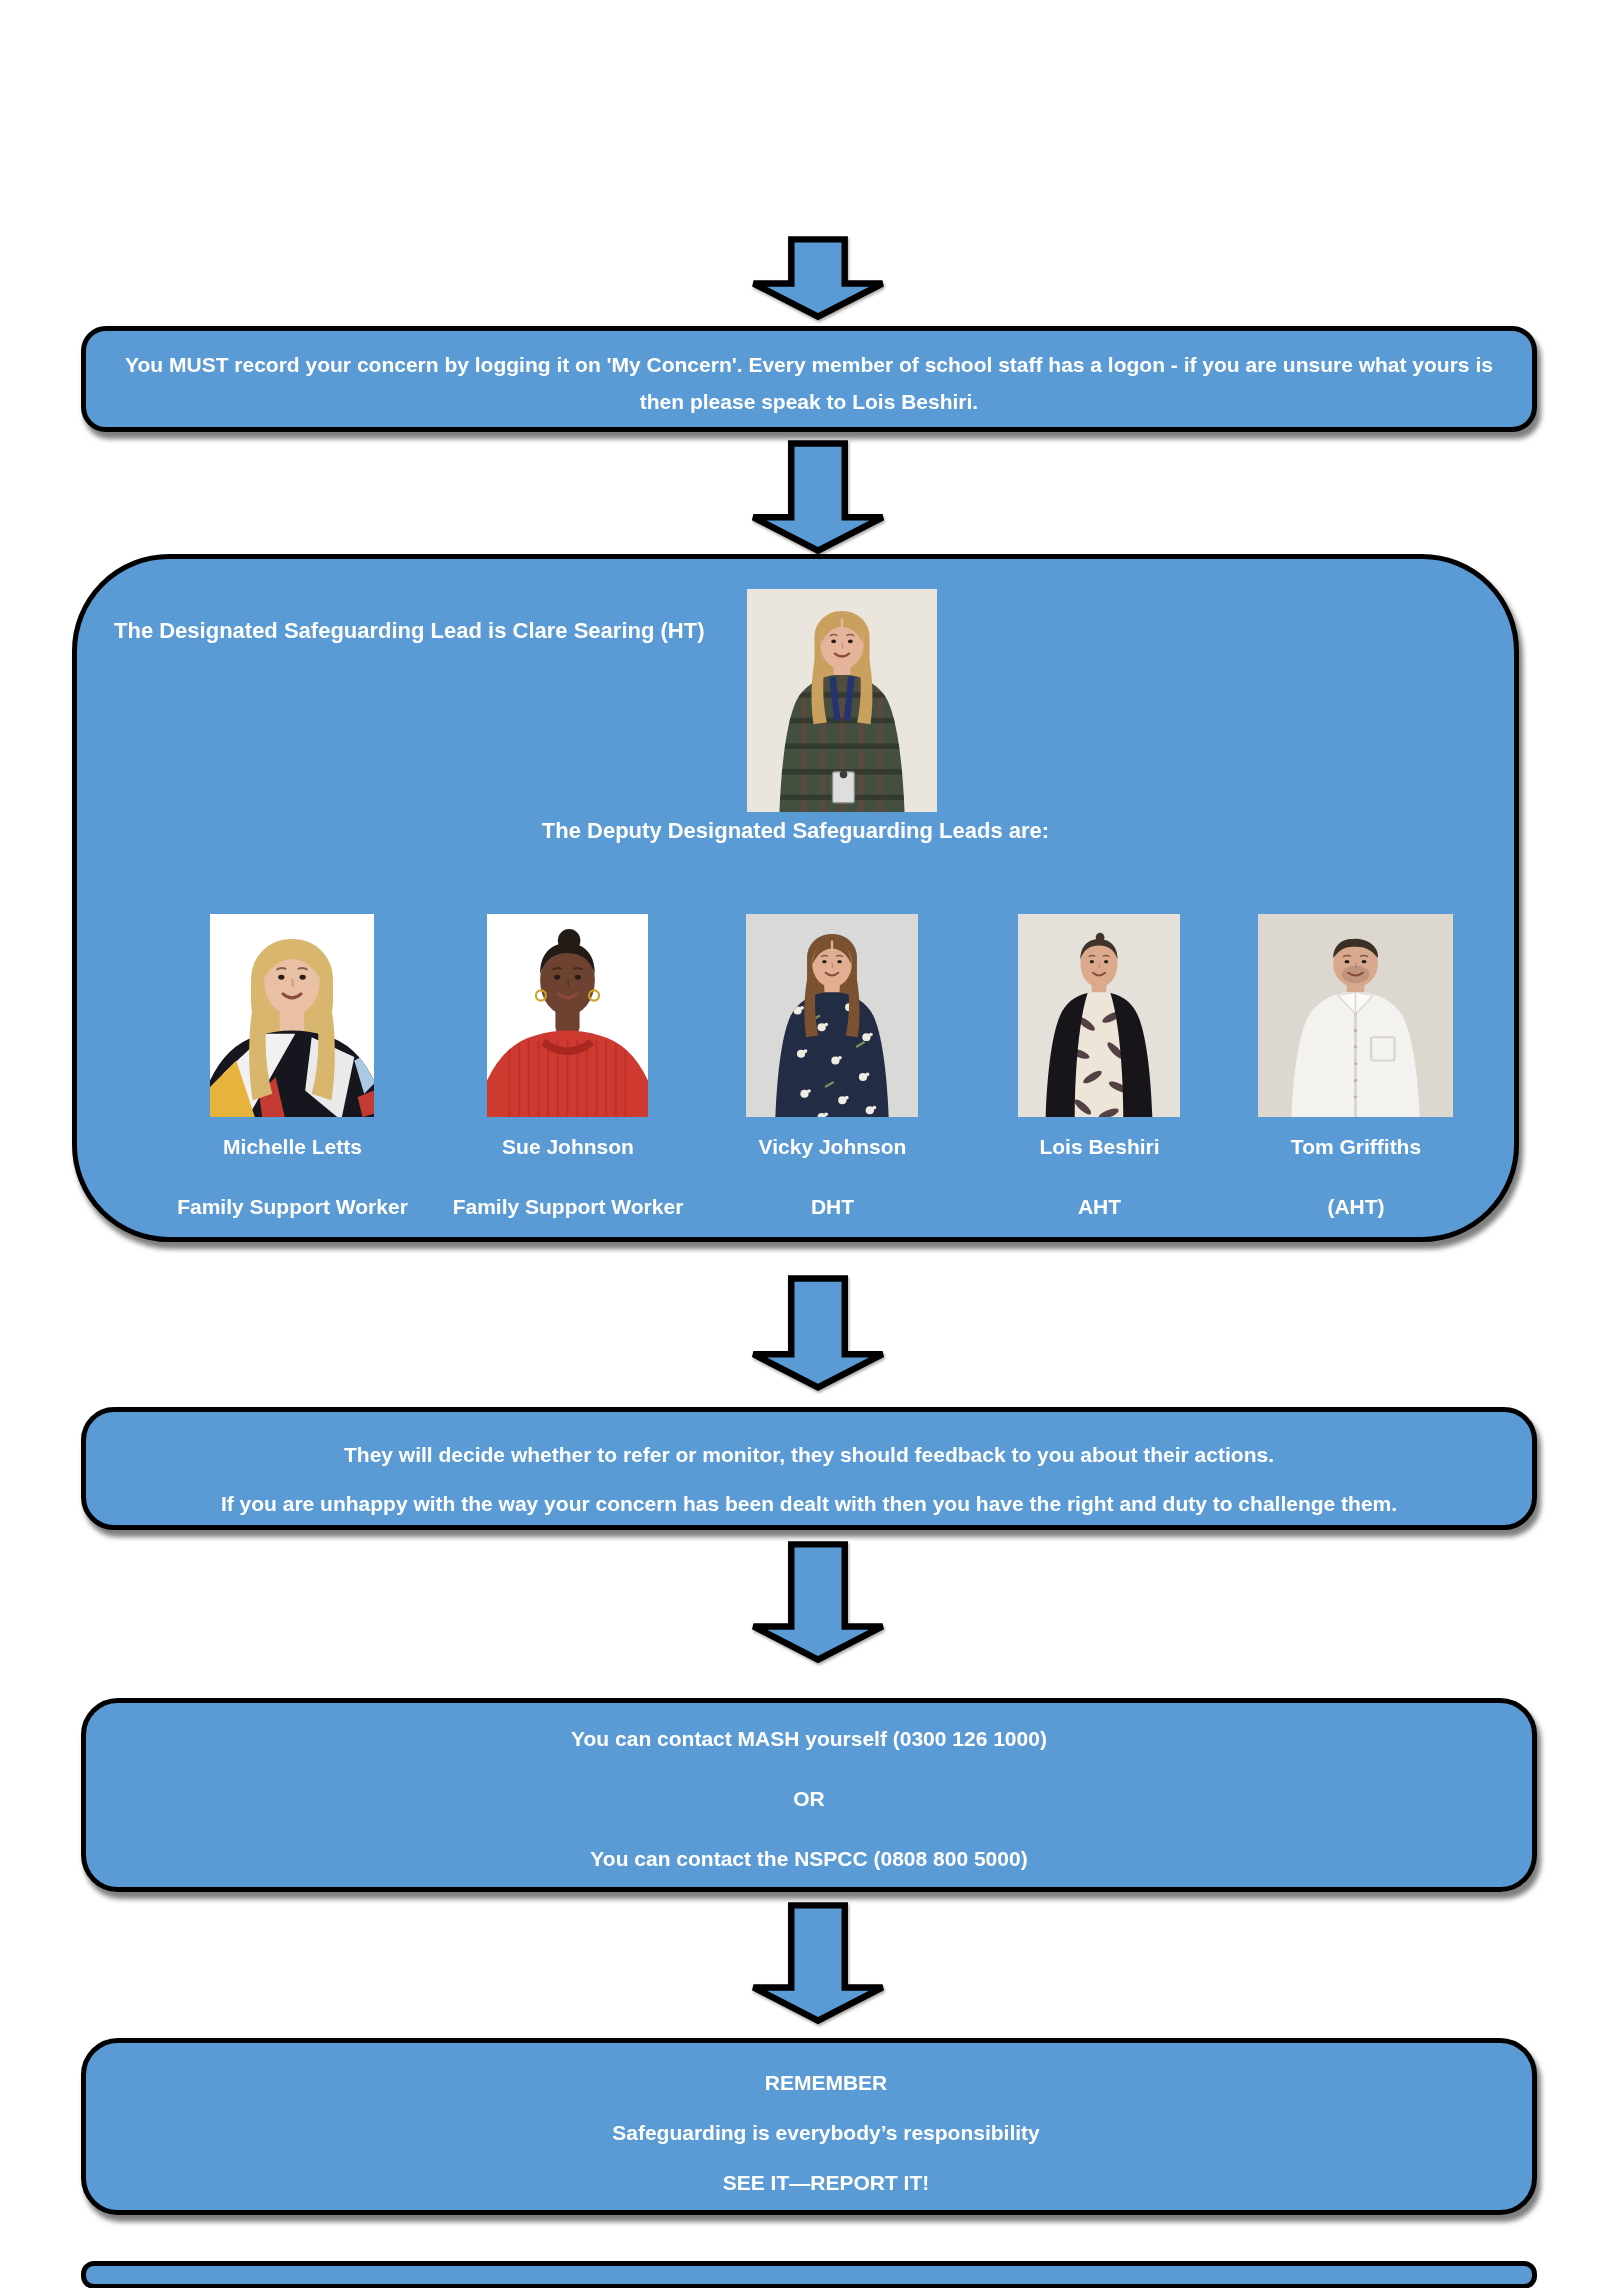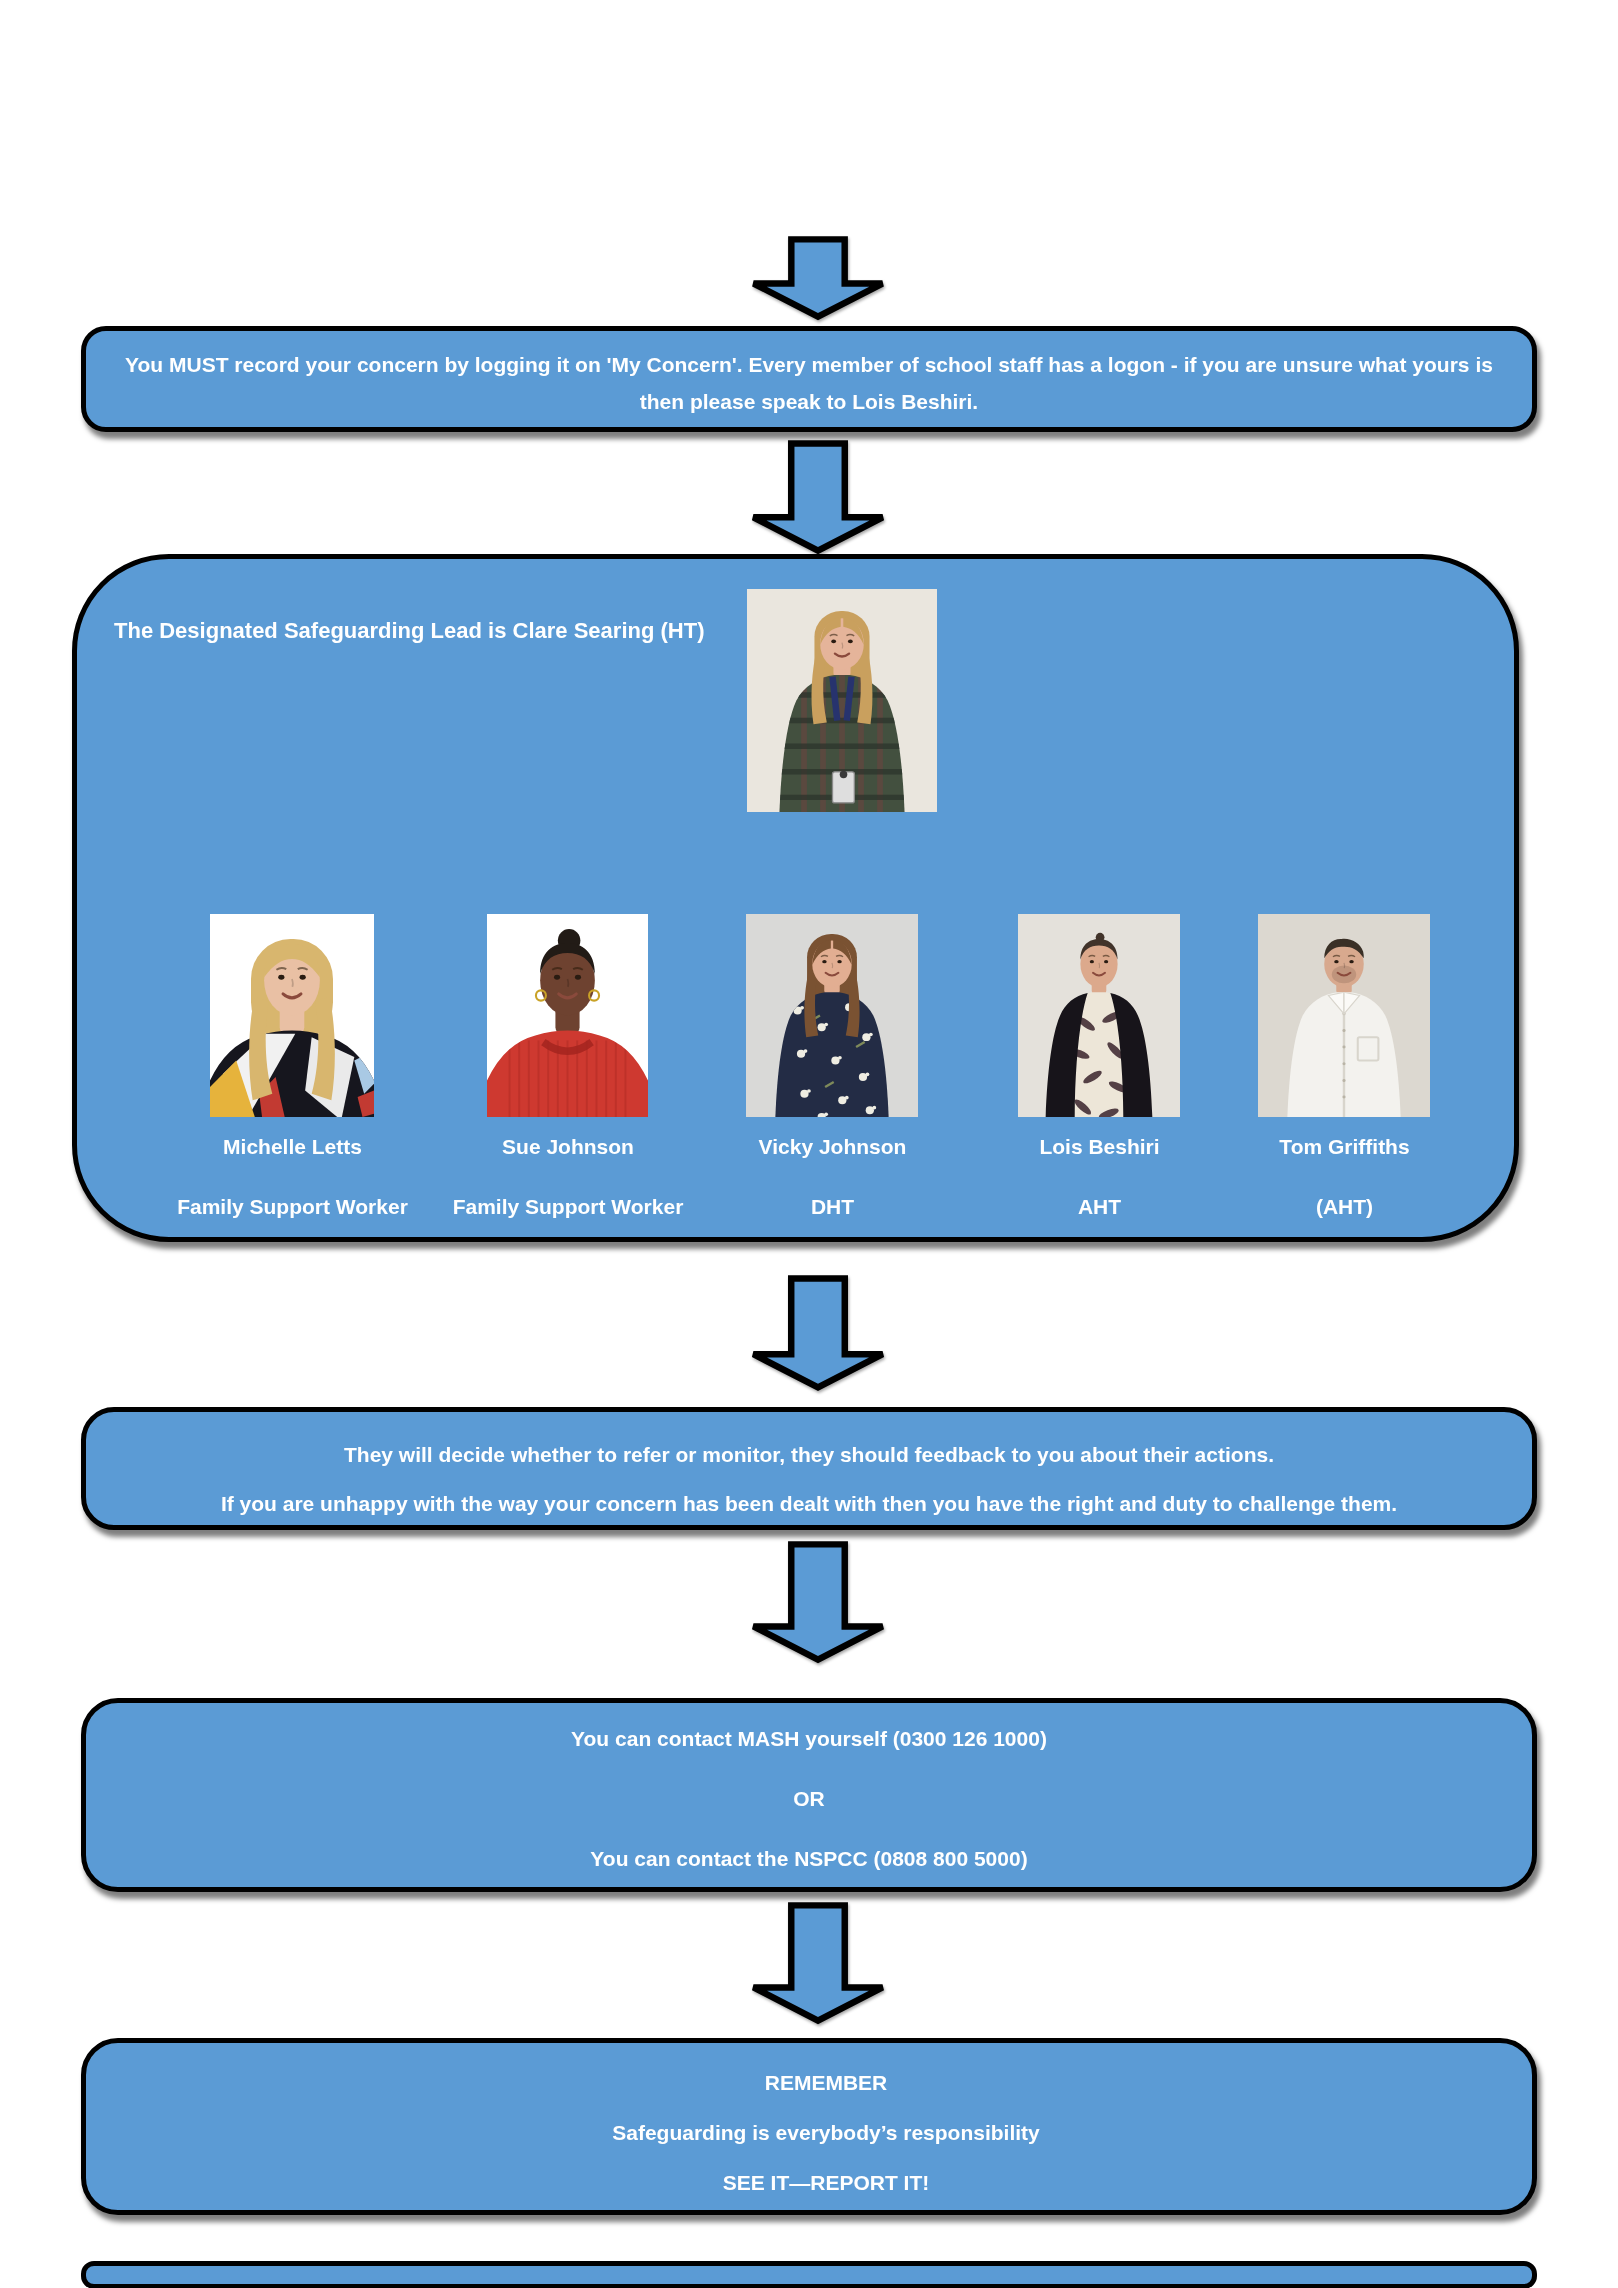--- a/index.html
+++ b/index.html
@@ -90,20 +90,21 @@
             <ellipse cx="-6.5" cy="-2" rx="1.9" ry="1.5" fill="#2A1C12"></ellipse>
             <ellipse cx="6.5" cy="-2" rx="1.9" ry="1.5" fill="#2A1C12"></ellipse>
             <path d="M-9.5,-6.5 Q-6.5,-8.5 -3.5,-6.8" stroke="rgba(40,25,10,0.55)" stroke-width="1.2" fill="none"></path>
             <path d="M3.5,-6.8 Q6.5,-8.5 9.5,-6.5" stroke="rgba(40,25,10,0.55)" stroke-width="1.2" fill="none"></path>
             <path d="M0,-1 Q1,2 0.2,3.8" stroke="rgba(0,0,0,0.18)" stroke-width="1" fill="none"></path>
             <path d="M-5.5,8 Q0,12.8 5.5,8" stroke="#8A4A3C" stroke-width="1.8" fill="none" stroke-linecap="round"></path>
           </g>
         </svg>
       </div>
 
+    <div class="deputy-heading">The Deputy Designated Safeguarding Leads are:</div>
 
     <div class="deputy" style="left:133px;width:164px;">
       <div class="photo">
           <svg viewBox="0 0 100 122" preserveAspectRatio="none">
             <rect width="100" height="122" fill="#FFFFFF"></rect>
             <rect x="25" y="15" width="50" height="62" rx="24" fill="#D8B66E"></rect>
             <rect x="42.5" y="54" width="15" height="19" rx="5" fill="#E9C0A4"></rect>
             <clipPath id="bp1">
               <path d="M-8,124 Q2,80 30,73 Q40,70 50,70 Q60,70 70,73 Q98,80 108,124 Z"></path>
             </clipPath>
@@ -263,21 +264,21 @@
               <path d="M3.5,-6.8 Q6.5,-8.5 9.5,-6.5" stroke="rgba(40,25,10,0.55)" stroke-width="1.2" fill="none"></path>
               <path d="M0,-1 Q1,2 0.2,3.8" stroke="rgba(0,0,0,0.18)" stroke-width="1" fill="none"></path>
               <path d="M-5.5,8 Q0,12.8 5.5,8" stroke="#8A4A3C" stroke-width="1.8" fill="none" stroke-linecap="round"></path>
             </g>
           </svg>
         </div>
       <div class="pname">Lois Beshiri</div>
       <div class="prole">AHT</div>
     </div>
 
-    <div class="deputy" style="left:1181px;width:172px;">
+    <div class="deputy" style="left:1181px;width:195px;">
       <div class="photo">
           <svg viewBox="0 0 100 122" preserveAspectRatio="none">
             <rect width="100" height="122" fill="#DCD8D0"></rect>
             <rect x="45.5" y="37" width="9" height="12" rx="3" fill="#D8A98E"></rect>
             <clipPath id="bp5">
               <path d="M17,124 C18,95 21,72 26,61 C30,53 38,48 46,47 L54,47 C62,48 70,53 74,61 C79,72 82,95 83,124 Z"></path>
             </clipPath>
             <path d="M17,124 C18,95 21,72 26,61 C30,53 38,48 46,47 L54,47 C62,48 70,53 74,61 C79,72 82,95 83,124 Z" fill="#F3F2EE"></path>
             <g clip-path="url(#bp5)">
               <path d="M50,58 L50,124" stroke="#D8D5CC" stroke-width="1.4"></path>

